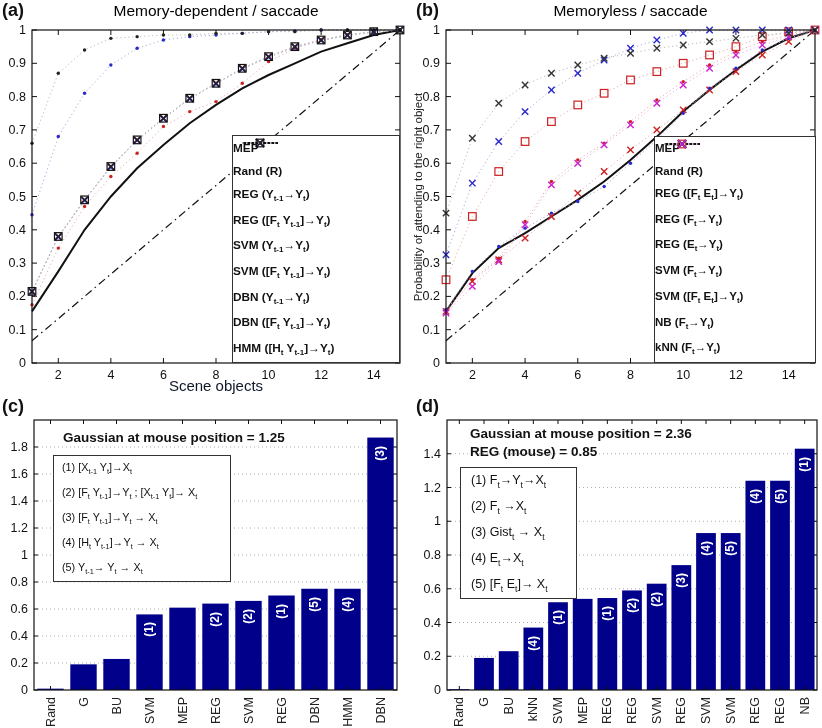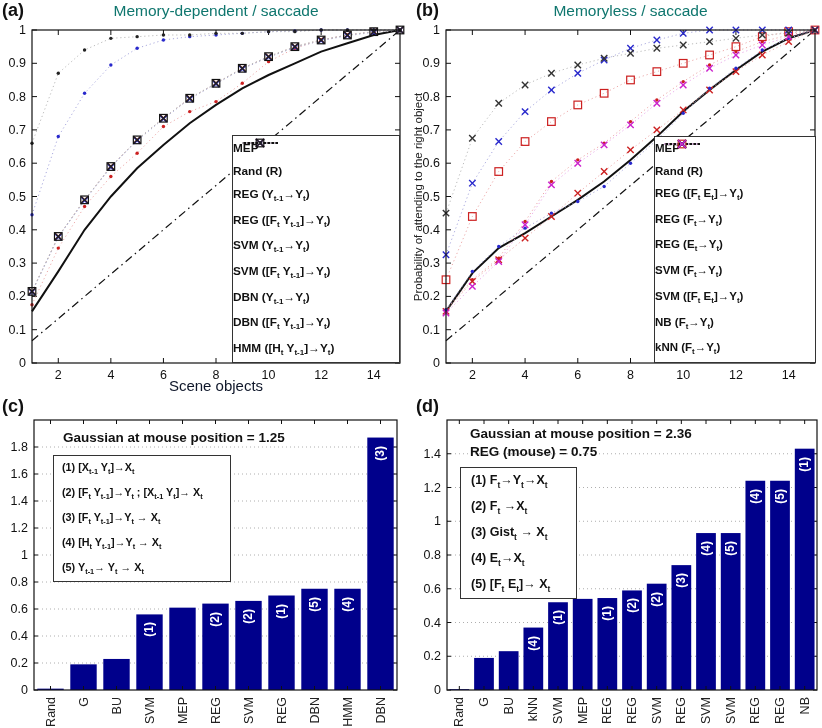--- a/index.html
+++ b/index.html
@@ -1,33 +1,33 @@
 <!DOCTYPE html>
 <html><head>
 <meta charset="utf-8">
 <style>
   html,body{margin:0;padding:0;background:#fff;}
   .fig{position:relative;width:822px;height:728px;background:#fff;
        font-family:"Liberation Sans",sans-serif;overflow:hidden;}
   .fig svg{position:absolute;left:0;top:0;}
-  .ptitle{position:absolute;text-align:center;font-size:15.5px;color:#0f766e;}
+  .ptitle{position:absolute;text-align:center;font-size:15.5px;color:#000000;}
   .corner{position:absolute;font-weight:bold;font-size:18px;color:#111;}
   .xlabel{position:absolute;text-align:center;font-size:15px;color:#0f172a;}
   .vtext{position:absolute;white-space:nowrap;line-height:13px;
          transform-origin:0 0;transform:rotate(-90deg) translateX(-100%);}
   .vcenter{position:absolute;white-space:nowrap;line-height:12px;
          transform-origin:0 0;transform:rotate(-90deg) translateX(-50%);}
   .catlab{font-size:12.5px;color:#222;}
   .barlab{font-size:12px;font-weight:bold;color:#fff;}
   .leg{position:absolute;background:#fff;border:1.2px solid #333;box-sizing:border-box;
        display:flex;flex-direction:column;justify-content:space-around;z-index:5;}
   .leg-row{display:flex;align-items:center;font-weight:bold;color:#111;white-space:nowrap;}
   .mathleg{position:absolute;background:#fff;border:1.4px solid #333;box-sizing:border-box;
        display:flex;flex-direction:column;justify-content:space-around;
-       font-weight:bold;color:#111;z-index:5;}
+       font-weight:normal;color:#111;z-index:5;}
   .mathleg .row{white-space:nowrap;}
   .header{position:absolute;font-weight:bold;font-size:13.5px;color:#111;white-space:nowrap;}
   sub{font-size:0.68em;}
 </style>
 </head>
 <body>
 
 <div class="fig" id="fig">
   <svg id="plot-svg" width="822" height="728" viewBox="0 0 822 728">
       <line x1="58.285714285714285" y1="363" x2="58.285714285714285" y2="358" stroke="#111" stroke-width="1"></line>
@@ -631,21 +631,21 @@
   <div class="corner" style="left:416px;top:396px;">(d)</div>
 
   <div class="ptitle" style="left:32px;top:2px;width:368px;">Memory-dependent / saccade</div>
   <div class="ptitle" style="left:446px;top:2px;width:369px;">Memoryless / saccade</div>
 
   <div class="xlabel" style="left:32px;top:377px;width:368px;">Scene objects</div>
   <div class="vcenter" style="left:412px;top:197px;font-size:11.5px;color:#222;">Probability of attending to the right object</div>
 
   <div class="header" style="left:63px;top:430px;text-align:center;">Gaussian at mouse position = 1.25</div>
   <div class="header" style="left:470px;top:426px;">Gaussian at mouse position = 2.36</div>
-  <div class="header" style="left:470px;top:444px;">REG (mouse) = 0.75</div>
+  <div class="header" style="left:470px;top:444px;">REG (mouse) = 0.85</div>
 
   <div class="leg" id="legend-a" style="left:232px;top:135px;width:168px;height:228px;font-size:11.8px;">
       <div class="leg-row">
         <svg width="38" height="14" style="margin: 0px 7px 0px 8px; flex: 0 0 auto;">
           <line x1="1" x2="37" y1="7" y2="7" stroke="#111111" stroke-width="2"></line>
         </svg>
         <span>MEP</span>
       </div>
       <div class="leg-row">
         <svg width="38" height="14" style="margin: 0px 7px 0px 8px; flex: 0 0 auto;">

